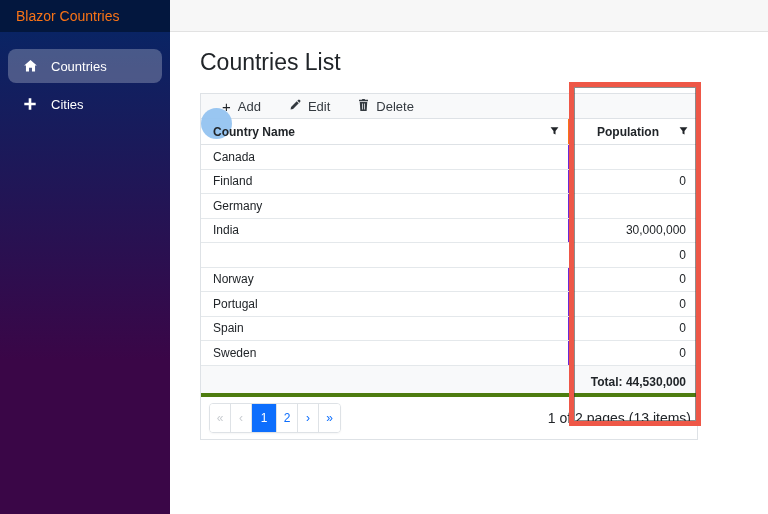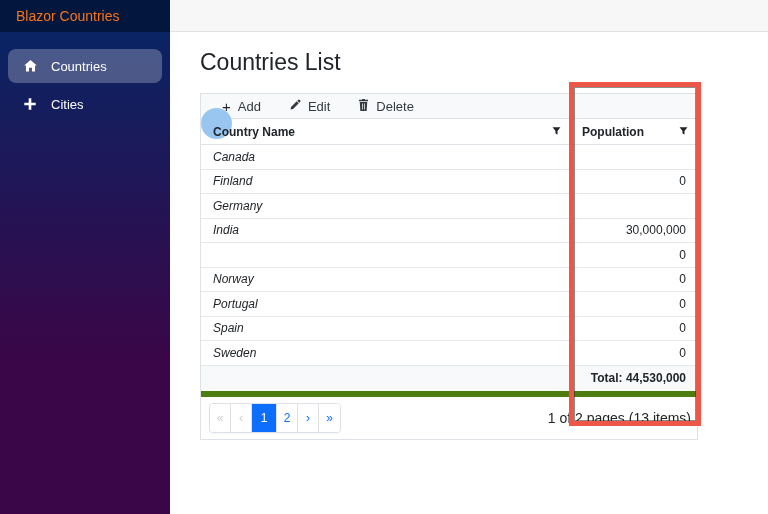--- a/index.html
+++ b/index.html
@@ -26,30 +26,30 @@
   
   .grid { width:498px; margin-top:16px; border:1px solid #dee2e6; font-size:12px; color:#212529; }
   .toolbar { height:25px; background:#f8f9fa; border-bottom:1px solid #dee2e6;
     display:flex; align-items:center; padding-left:21px; gap:28px; }
   .tool-btn { display:flex; align-items:center; gap:7px; font-size:13px; color:#343a40;
     background:none; border:none; cursor:pointer; font-family:inherit; }
   .tool-plus { font-size:15px; font-weight:400; line-height:13px; color:#212529; }
 
   .thead { display:flex; height:26px; border-bottom:1px solid #dee2e6; font-weight:bold; background:#fff; }
   .th { display:flex; align-items:center; padding:0 9px; }
-  .th.c1 { width:372px; border-right:3px solid #f97316; justify-content:space-between; padding-left:12px; }
-  .th.c2 { flex:1; justify-content:space-between; gap:6px; }
+  .th.c1 { width:372px; border-right:5px solid #f97316; justify-content:space-between; padding-left:12px; }
+  .th.c2 { flex:1; justify-content:flex-end; gap:20px; }
   .th-label { position:relative; z-index:3; }
 
   .row { display:flex; height:24.5px; border-bottom:1px solid #e4e8eb; background:#fff; }
   .cell { display:flex; align-items:center; }
-  .cell.c1 { width:372px; padding-left:12px; border-right:3px solid #6d28d9;font-style:italic; }
+  .cell.c1 { width:372px; padding-left:12px; border-right:5px solid #6d28d9; }
   .cell.c2 { flex:1; justify-content:flex-end; padding-right:11px; }
 
-  .gfooter { display:flex; height:31px; background:#f8f9fa; border-bottom:6px solid #4d7c0f; }
+  .gfooter { display:flex; height:31px; background:#f8f9fa; border-bottom:4px solid #4d7c0f;align-items:center; }
   .gfooter .fc1 { width:372px; border-right:1px solid #dee2e6; }
   .gfooter .fc2 { flex:1; text-align:right; padding:5px 11px 0 0; font-weight:bold; }
 
   .pager-row { height:42px; display:flex; align-items:center; justify-content:space-between;
     padding:0 6px 0 8px; background:#fff; }
   .pager { display:flex; border:1px solid #dee2e6; border-radius:4px; overflow:hidden;
     box-shadow:0 1px 2px rgba(0,0,0,0.04); }
   .pg-btn { width:21px; height:28px; display:flex; align-items:center; justify-content:center;
     font-size:12px; background:#fff; border:none; border-right:1px solid #dee2e6;
     color:#0d6efd; cursor:pointer; font-family:inherit; }

